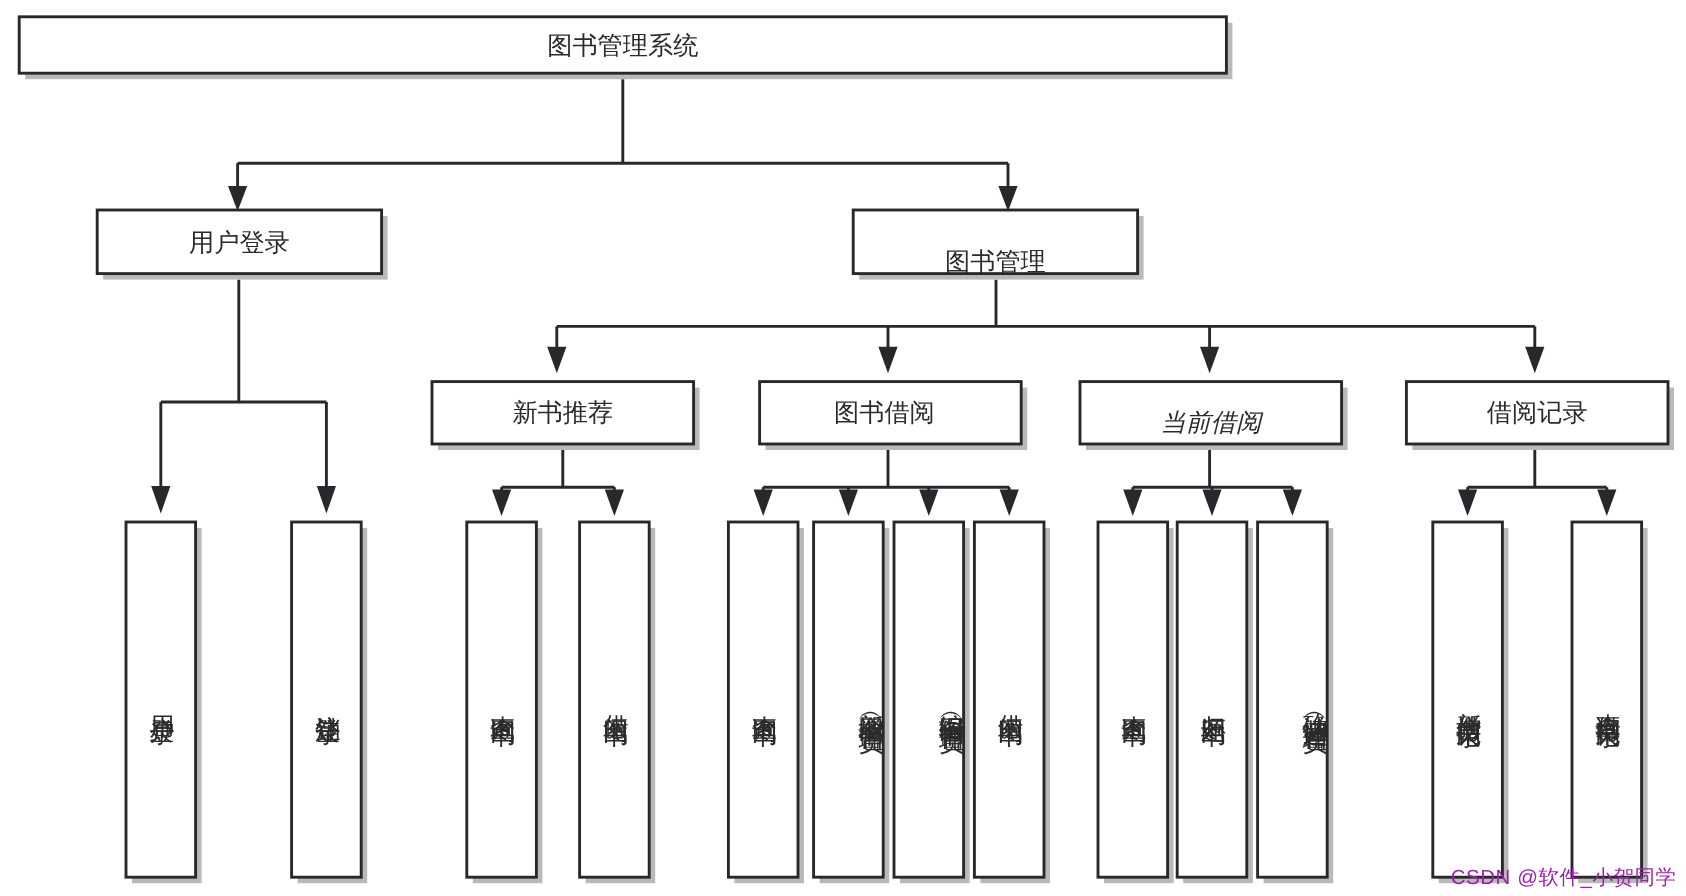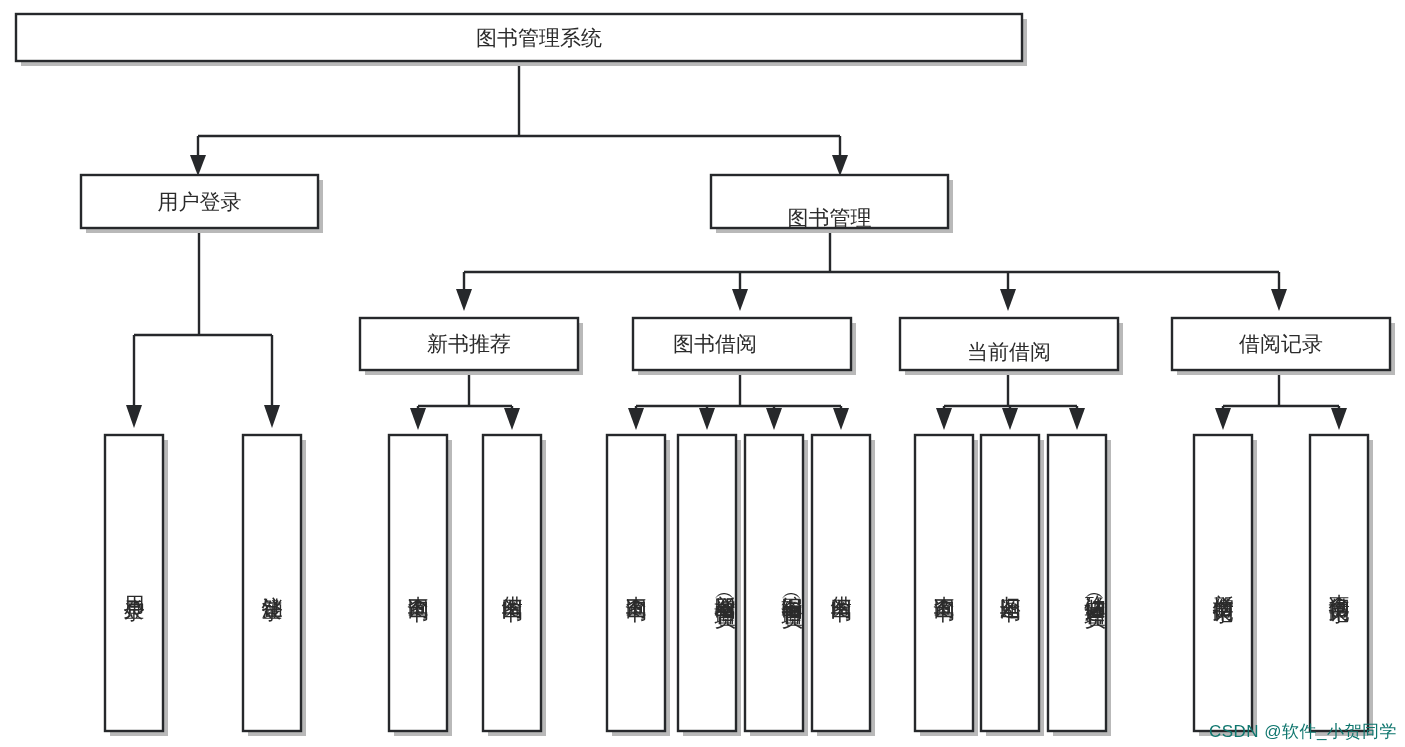--- a/index.html
+++ b/index.html
@@ -67,21 +67,21 @@
     color: #2b2b2b;
     font-family: "Liberation Sans", "DejaVu Sans", sans-serif;
     white-space: nowrap;
     pointer-events: none;
   }
   .watermark {
     position: absolute;
     right: 8px;
     bottom: 4px;
     font-size: 17px;
-    color: #0f766e;
+    color: #a21caf;
     font-family: "Liberation Sans", "DejaVu Sans", sans-serif;
     letter-spacing: 0.5px;
     pointer-events: none;
     margin-top: 32px;
   }
 </style>
 </head>
 <body>
 
 <div id="diagram-root">
@@ -243,28 +243,28 @@
     <g>
       <rect class="node-shadow" x="1199" y="440" width="58" height="296"></rect>
       <rect class="node-box" x="1194" y="435" width="58" height="296"></rect>
     </g>
     <g>
       <rect class="node-shadow" x="1315" y="440" width="58" height="296"></rect>
       <rect class="node-box" x="1310" y="435" width="58" height="296"></rect>
     </g>
   </svg>
 
-  <div class="horiz-text-wrap" style="left:16px; top:14px; width:1006px; height:47px;padding-left:20px;">图书管理系统</div>
+  <div class="horiz-text-wrap" style="left:16px; top:14px; width:1006px; height:47px;">图书管理系统</div>
 
   <div class="horiz-text-wrap" style="left:81px; top:175px; width:237px; height:53px;">用户登录</div>
   <div class="horiz-text-wrap" style="left:711px; top:175px; width:237px; height:53px;margin-top:16px;">图书管理</div>
 
   <div class="horiz-text-wrap" style="left:360px; top:318px; width:218px; height:52px;">新书推荐</div>
-  <div class="horiz-text-wrap" style="left:606px; top:318px; width:218px; height:52px;">图书借阅</div>
-  <div class="horiz-text-wrap" style="left:900px; top:318px; width:218px; height:68px;">当前借阅</div>
+  <div class="horiz-text-wrap" style="left:628px; top:318px; width:218px; height:52px;">图书借阅</div>
+  <div class="horiz-text-wrap" style="left:900px; top:318px; width:218px; height:68px;font-style:italic;">当前借阅</div>
   <div class="horiz-text-wrap" style="left:1172px; top:318px; width:218px; height:52px;border-radius:18px;">借阅记录</div>
 
   <div class="vert-text-wrap" style="left:105px; top:435px; width:58px; height:296px;">用户登录</div>
   <div class="vert-text-wrap" style="left:243px; top:435px; width:58px; height:296px;">注销登录</div>
 
   <div class="vert-text-wrap" style="left:389px; top:435px; width:58px; height:296px;">查询图书</div>
   <div class="vert-text-wrap" style="left:483px; top:435px; width:58px; height:296px;">借阅图书</div>
 
   <div class="vert-text-wrap" style="left:607px; top:435px; width:58px; height:296px;">查询图书</div>
   <div class="vert-text-wrap" style="left:678px; top:435px; width:58px; height:296px; align-items:flex-start; padding-top:8px; box-sizing:border-box;">新增图书（管理员）</div>

